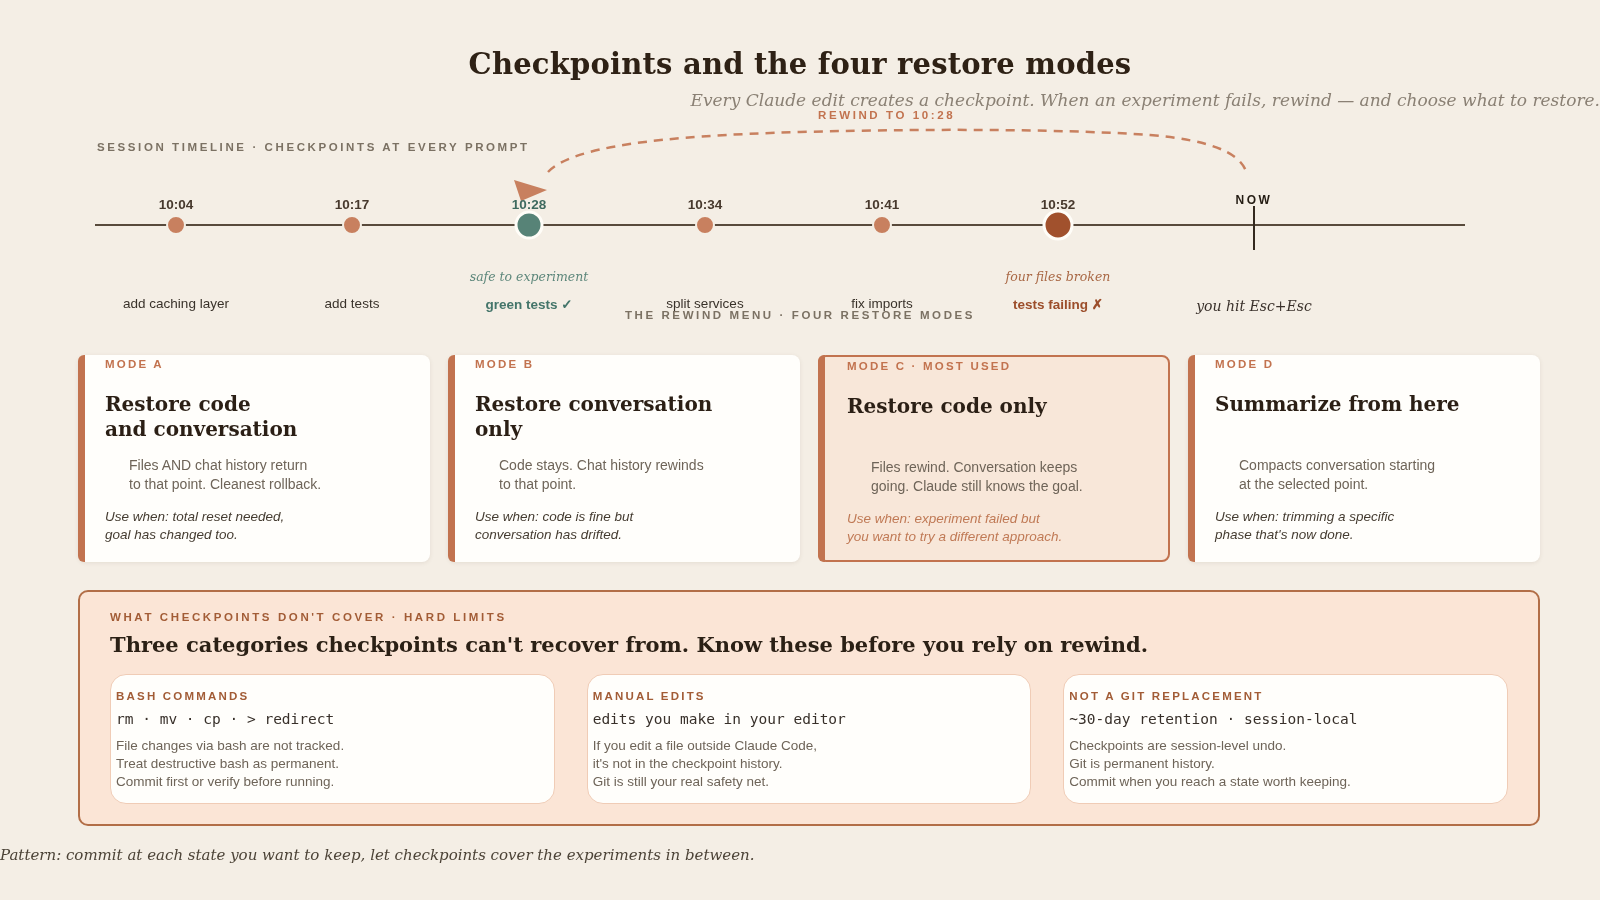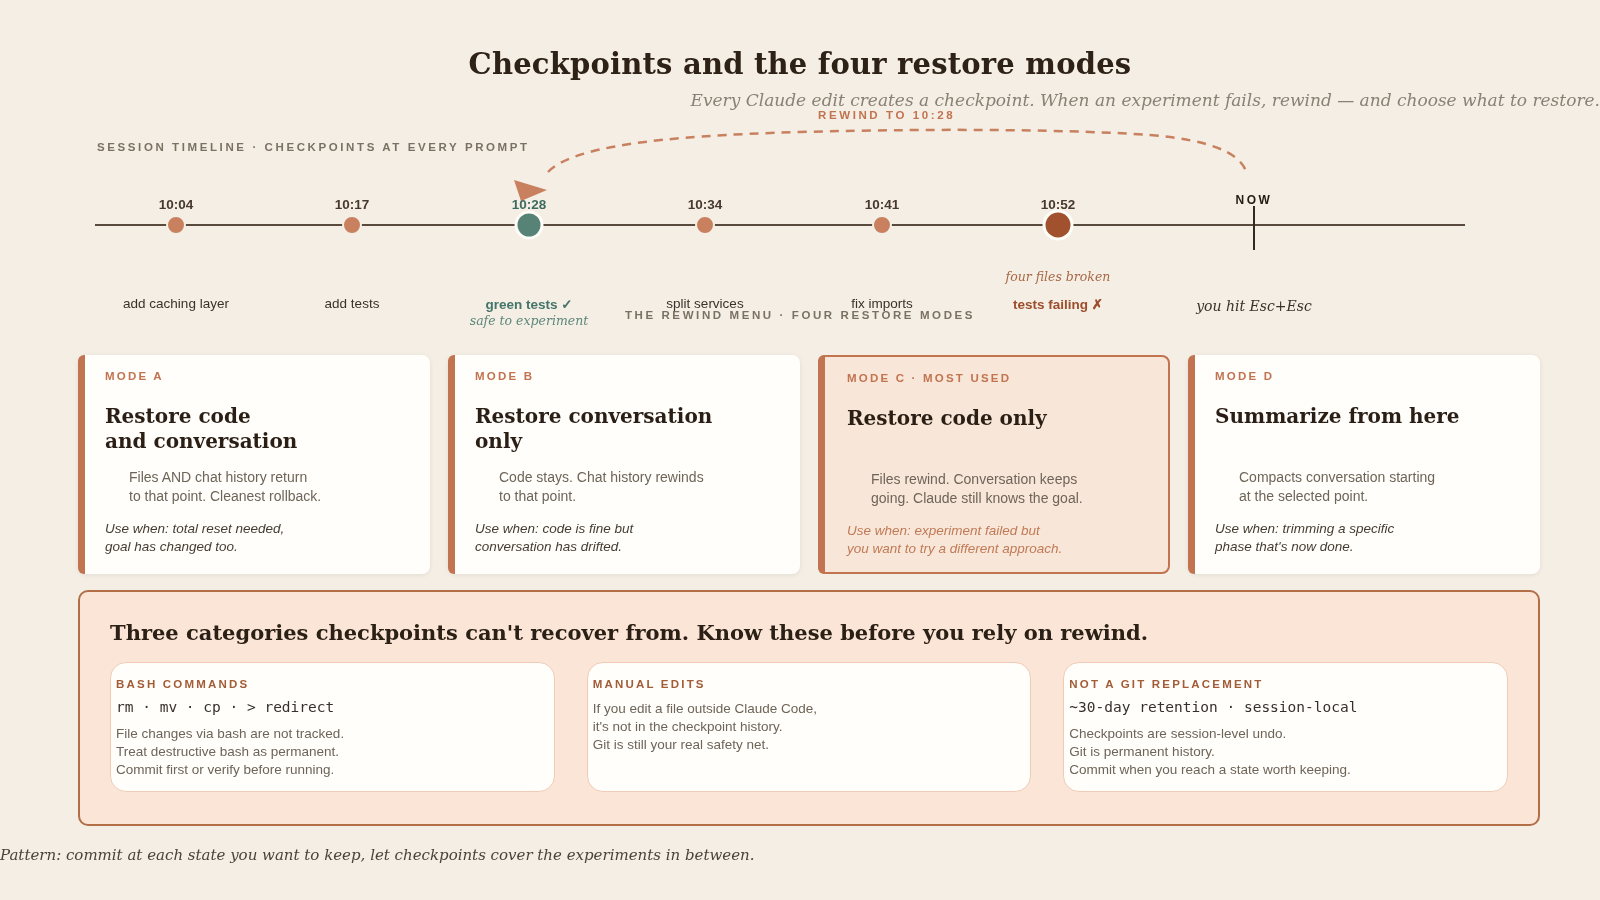--- a/index.html
+++ b/index.html
@@ -48,36 +48,36 @@
   .stop .dot{position:absolute;top:125px;left:50%;transform:translate(-50%,-50%);
     width:16px;height:16px;border-radius:50%;background:var(--terra-soft);
     border:2px solid var(--bg);}
   .stop .task{position:absolute;top:148px;width:100%;font-size:13.5px;color:#39322a;margin-top:48px;}
   .stop .sub{position:absolute;top:169px;width:100%;font-size:12.5px;font-style:italic;
     font-family:"DejaVu Serif","Liberation Serif",serif;}
 
   .stop.safe .time{color:#3e6a5f;}
   .stop.safe .dot{width:23px;height:23px;background:var(--teal);border:3px solid #fffdf8;}
   .stop.safe .task{color:var(--teal-text);font-weight:bold;}
-  .stop.safe .sub{color:#5d877b;margin-top:44px;}
+  .stop.safe .sub{color:#5d877b;}
 
   .stop.broken .dot{width:25px;height:25px;background:var(--rust);border:3px solid #fffdf8;}
   .stop.broken .task{color:var(--rust-text);font-weight:bold;}
   .stop.broken .sub{color:#a96845;}
 
   .stop.now .time{font-size:12px;letter-spacing:2.5px;color:#241c13;top:93px;}
   .stop.now .tick{position:absolute;top:106px;left:50%;width:2px;height:44px;margin-left:-1px;background:#33291f;}
   .stop.now .task{font-family:"DejaVu Serif","Liberation Serif",serif;font-style:italic;font-size:14px;color:#39302a;top:150px;}
 
   
   .modes-label{position:absolute;top:309px;left:0;width:100%;text-align:center;}
   .modes{position:absolute;top:355px;left:78px;width:1462px;height:196px;
     display:grid;grid-template-columns:repeat(4,1fr);gap:18px;}
   .mode-card{position:relative;background:var(--card);border-radius:8px;
-    box-shadow:0 1px 4px rgba(90,70,50,.10);padding:15px 22px 14px 27px;box-sizing:border-box;}
+    box-shadow:0 1px 4px rgba(90,70,50,.10);padding:3px 22px 14px 27px;box-sizing:border-box;}
   .mode-card::before{content:"";position:absolute;left:0;top:0;bottom:0;width:7px;
     background:var(--terra);border-radius:6px 0 0 6px;}
   .mode-card.highlight{background:var(--hl-bg);border:2px solid var(--terra);box-shadow:none;}
   .mode-card.highlight::before{left:-2px;top:-2px;bottom:-2px;}
   .mode-label{font-size:11.5px;font-weight:bold;letter-spacing:2.2px;color:var(--terra);}
   .mode-title{font-family:"DejaVu Serif","Liberation Serif",serif;font-weight:bold;
     font-size:20px;line-height:1.23;color:#2b1f15;margin-top:22px;min-height:56px;white-space:pre-line;}
   .mode-body{font-size:14px;line-height:1.33;color:var(--body);margin-top:8px;white-space:pre-line;margin-left:24px;}
   .mode-use{font-size:13.5px;line-height:1.33;font-style:italic;color:#453c31;margin-top:15px;white-space:pre-line;}
   .mode-card.highlight .mode-use{color:#c07a56;}
@@ -203,34 +203,36 @@
       <div class="mode-label">MODE D</div>
       <div class="mode-title">Summarize from here</div>
       <div class="mode-body">Compacts conversation starting
 at the selected point.</div>
       <div class="mode-use">Use when: trimming a specific
 phase that's now done.</div>
     </div>
   </div>
 
   <div class="limits">
+    <div class="eyebrow limits-eyebrow">WHAT CHECKPOINTS DON'T COVER · HARD LIMITS</div>
     <div class="limits-heading">Three categories checkpoints can't recover from. Know these before you rely on rewind.</div>
 
     <div class="limit-cards">
 
       <div class="limit-card">
         <div class="limit-title">BASH COMMANDS</div>
         <div class="limit-mono">rm · mv · cp · &gt; redirect</div>
         <div class="limit-body">File changes via bash are not tracked.
 Treat destructive bash as permanent.
 Commit first or verify before running.</div>
       </div>
 
       <div class="limit-card">
         <div class="limit-title">MANUAL EDITS</div>
+        <div class="limit-mono">edits you make in your editor</div>
         <div class="limit-body">If you edit a file outside Claude Code,
 it's not in the checkpoint history.
 Git is still your real safety net.</div>
       </div>
 
       <div class="limit-card">
         <div class="limit-title">NOT A GIT REPLACEMENT</div>
         <div class="limit-mono">~30-day retention · session-local</div>
         <div class="limit-body">Checkpoints are session-level undo.
 Git is permanent history.

